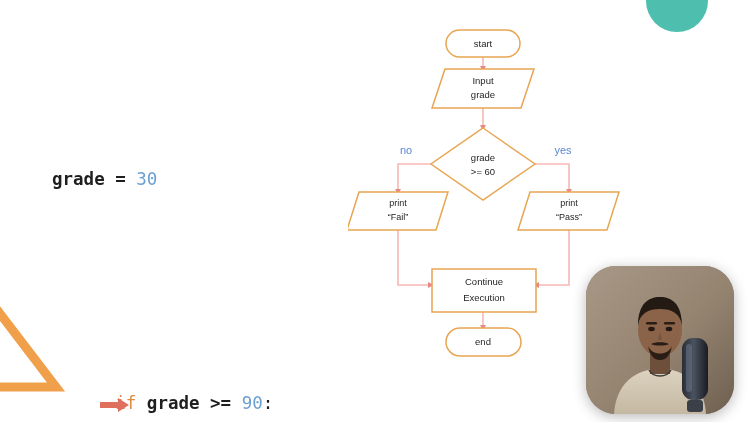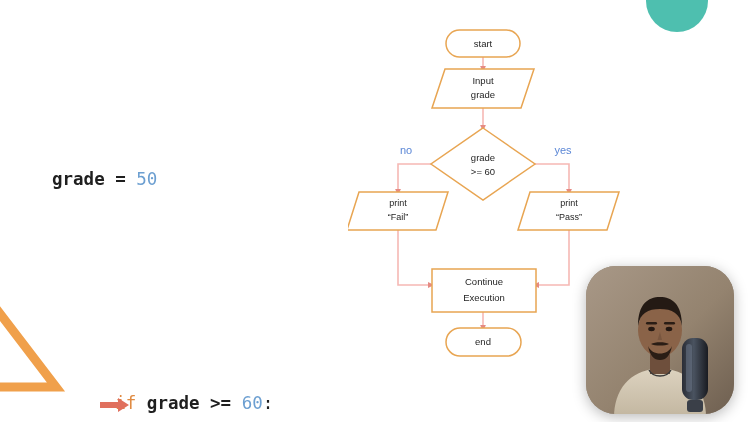--- a/index.html
+++ b/index.html
@@ -114,30 +114,30 @@
   <div class="teal-circle"></div>
 
   <div class="orange-triangle">
     <svg width="136" height="125" viewBox="0 0 136 125">
       <polyline points="-40,116 36,6 120,116 -40,116" fill="none" stroke="#f0a04b" stroke-width="9" stroke-linejoin="miter" stroke-linecap="butt"></polyline>
     </svg>
   </div>
 
   <div class="code-block">
 
-    <div class="code-line"><span class="tok-name">grade</span><span class="tok-plain"> </span><span class="tok-op">=</span><span class="tok-plain"> </span><span class="tok-num">50</span></div>
+    <div class="code-line"><span class="tok-name">grade</span><span class="tok-plain"> </span><span class="tok-op">=</span><span class="tok-plain"> </span><span class="tok-num">30</span></div>
 
     <div class="code-line blank"></div>
 
     <div class="code-line">
       <span class="pointer-arrow">
         <svg width="30" height="16" viewBox="0 0 30 16">
           <path d="M0,5 L18,5 L18,1 L29,8 L18,15 L18,11 L0,11 Z" fill="#e0705e"></path>
         </svg>
-      </span><span class="tok-kw">if</span><span class="tok-plain"> </span><span class="tok-name">grade</span><span class="tok-plain"> </span><span class="tok-op">&gt;=</span><span class="tok-plain"> </span><span class="tok-num">60</span><span class="tok-punct">:</span></div>
+      </span><span class="tok-kw">if</span><span class="tok-plain"> </span><span class="tok-name">grade</span><span class="tok-plain"> </span><span class="tok-op">&gt;=</span><span class="tok-plain"> </span><span class="tok-num">90</span><span class="tok-punct">:</span></div>
 
     
 
     
 
     
 
     
 
     

